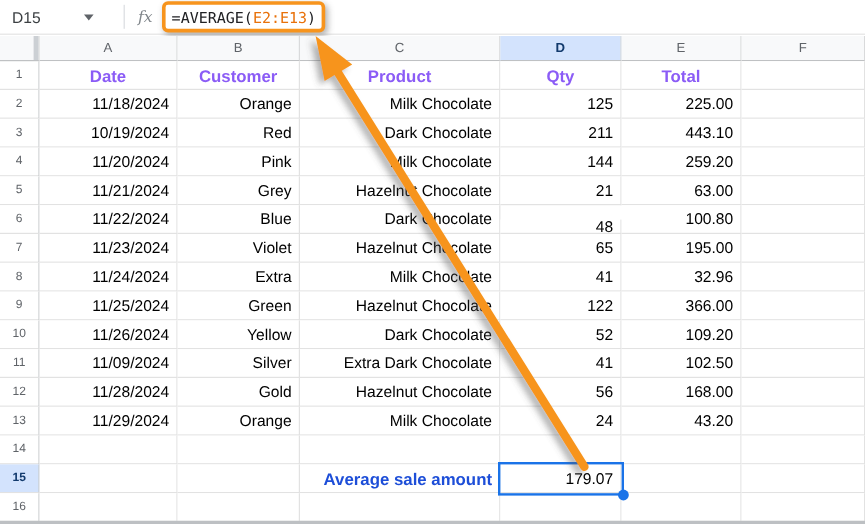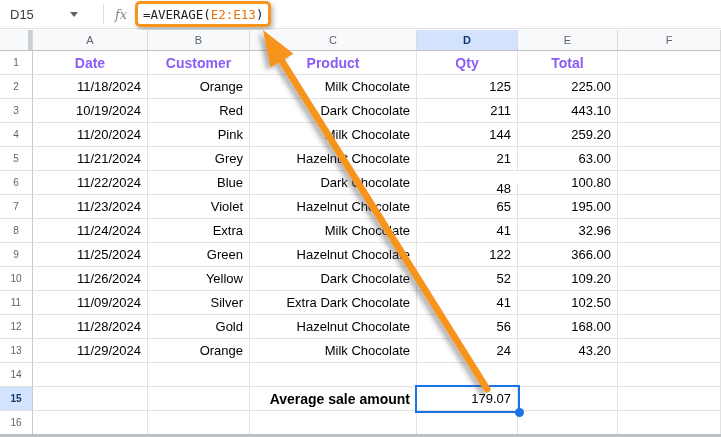--- a/index.html
+++ b/index.html
@@ -36,21 +36,21 @@
   .row{display:flex;height:24px;}
   .rh{width:33px;box-sizing:border-box;background:#fff;border-right:1px solid #c9cbce;
       border-bottom:1px solid #e2e2e2;font-size:10px;color:#5f6368;
       display:flex;align-items:center;justify-content:center;cursor:pointer;}
   .rh.active{background:#d3e3fd;color:#123a6d;font-weight:700;}
   .cell{box-sizing:border-box;background:#fff;border-right:1px solid #e2e2e2;
         border-bottom:1px solid #e2e2e2;font-size:13px;color:#000;
         display:flex;align-items:center;justify-content:flex-end;padding:0 6px;
         white-space:nowrap;overflow:hidden;cursor:cell;}
   .cell.th{font-weight:700;justify-content:center;font-size:14px;padding:0;color:#8b5cf6;}
-  .cell.bold{font-weight:700;font-size:14px;color:#000000;}
+  .cell.bold{font-weight:700;font-size:14px;color:#1d4ed8;}
 
   
   .sel{position:absolute;left:415px;top:385px;width:101px;height:24px;
        border:2px solid #1a73e8;pointer-events:none;}
   .handle{position:absolute;left:515px;top:408px;width:9px;height:9px;border-radius:50%;
           background:#1a73e8;cursor:crosshair;}
 
   .bottombar{position:absolute;left:0;top:434px;width:721px;height:3px;background:#bdc0c3;}
 
   .arrow-svg{position:absolute;left:0;top:0;width:721px;height:437px;pointer-events:none;}

